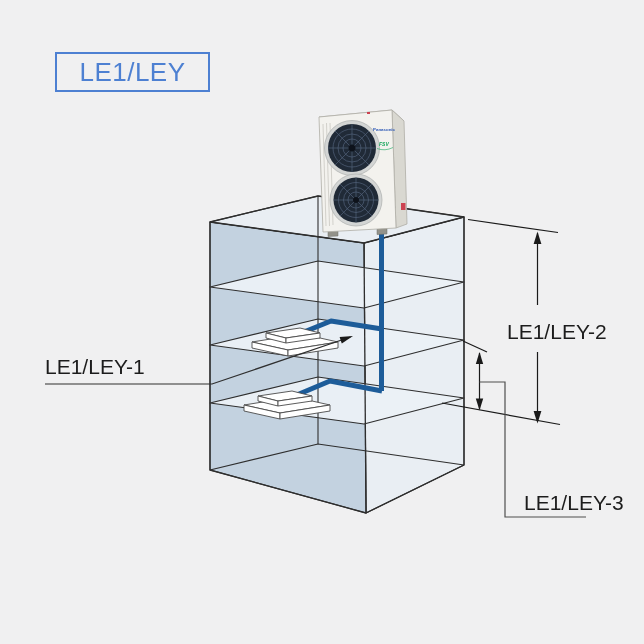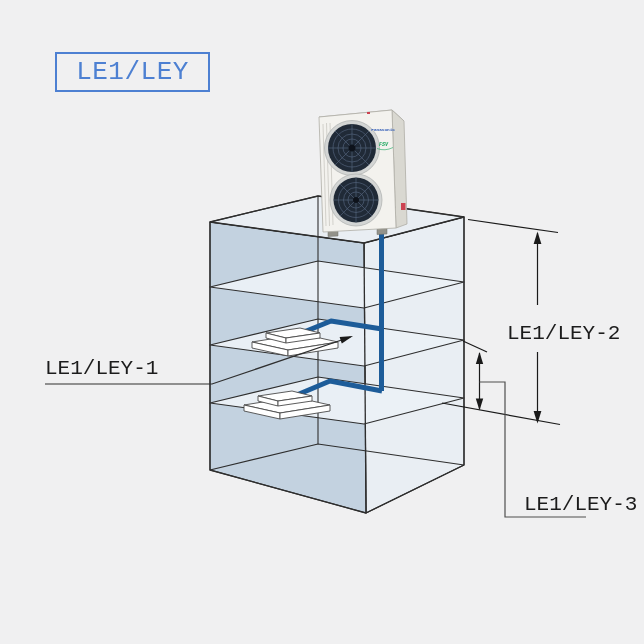--- a/index.html
+++ b/index.html
@@ -1,19 +1,19 @@
 <!DOCTYPE html>
 <html><head>
 <meta charset="utf-8">
 <style>
   html,body{margin:0;padding:0;}
   .stage{
     position:relative;width:644px;height:644px;overflow:hidden;
     background:#f0f0f1;
-    font-family:Liberation Mono, monospace;
+    font-family:Liberation Sans, sans-serif;
   }
   .title-box{
     position:absolute;left:55px;top:52px;width:151px;height:36px;
     border:2px solid #4d80d2;display:flex;align-items:center;justify-content:center;
   }
   .title-box span{
     color:#4d80d2;font-size:26px;font-weight:500;letter-spacing:0.5px;
   }
   svg.diagram{position:absolute;left:0;top:0;}
   svg text.dim-label{font-size:21px;fill:#1c1c1c;}

